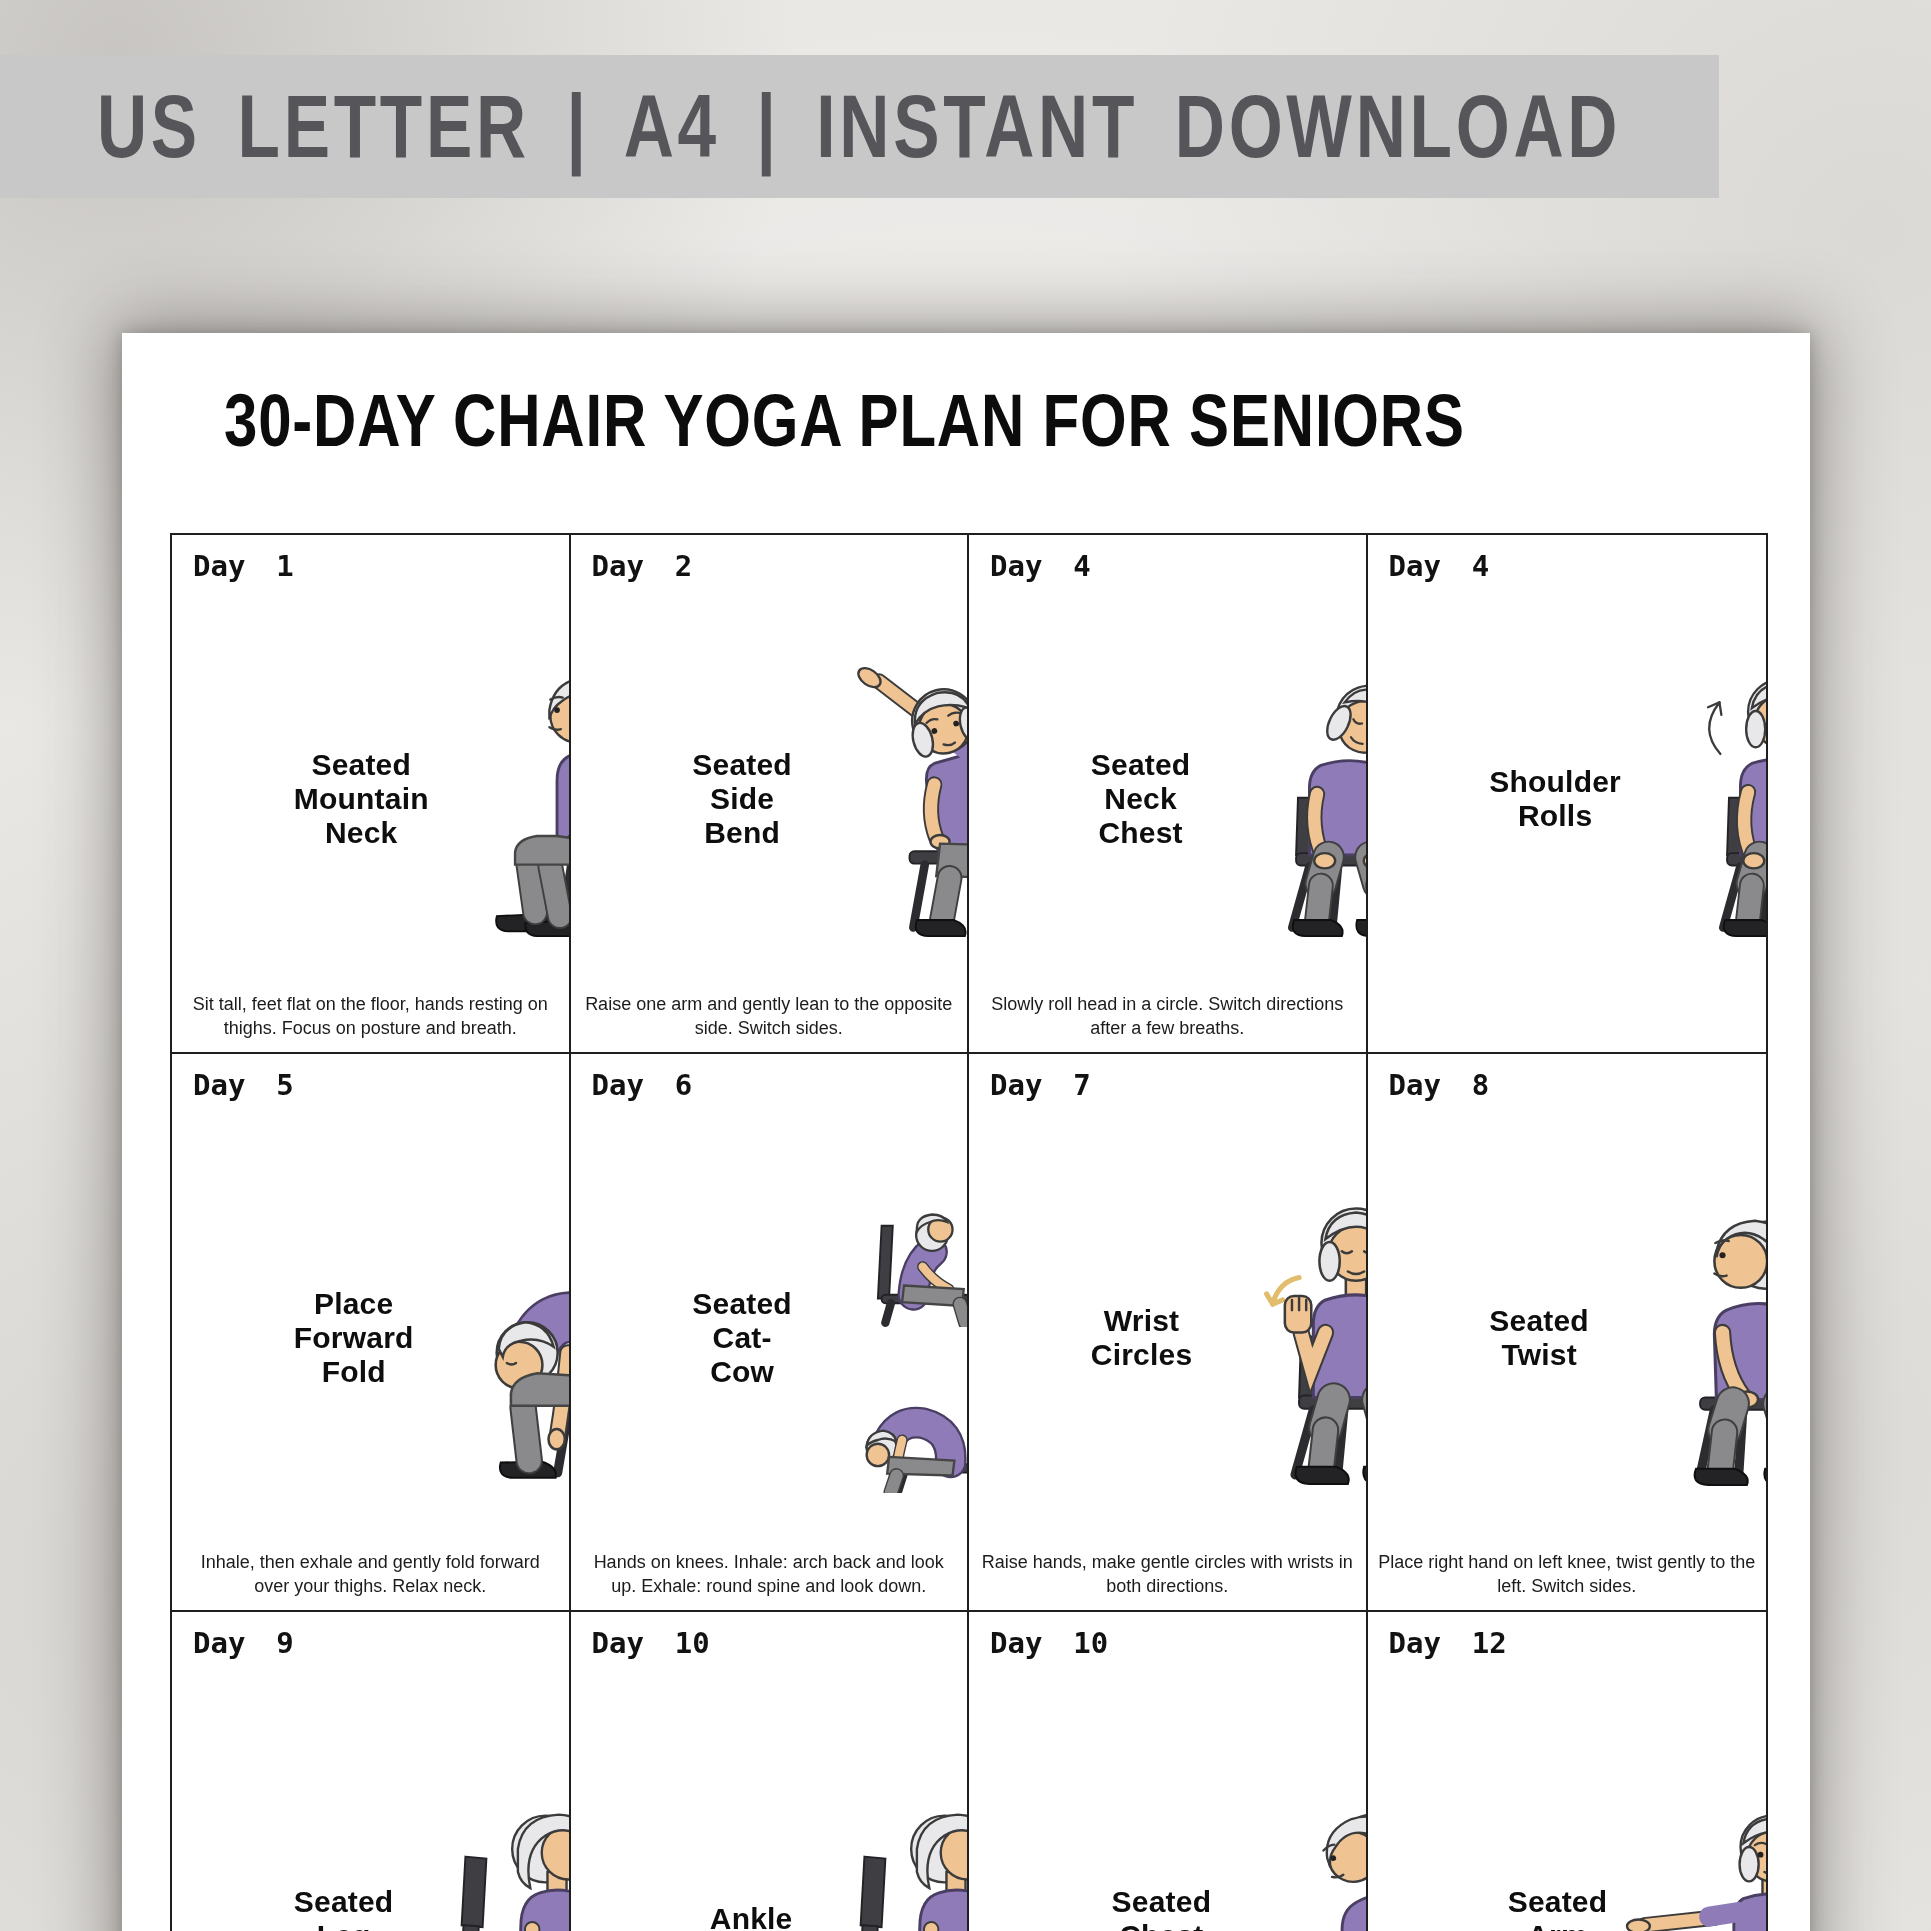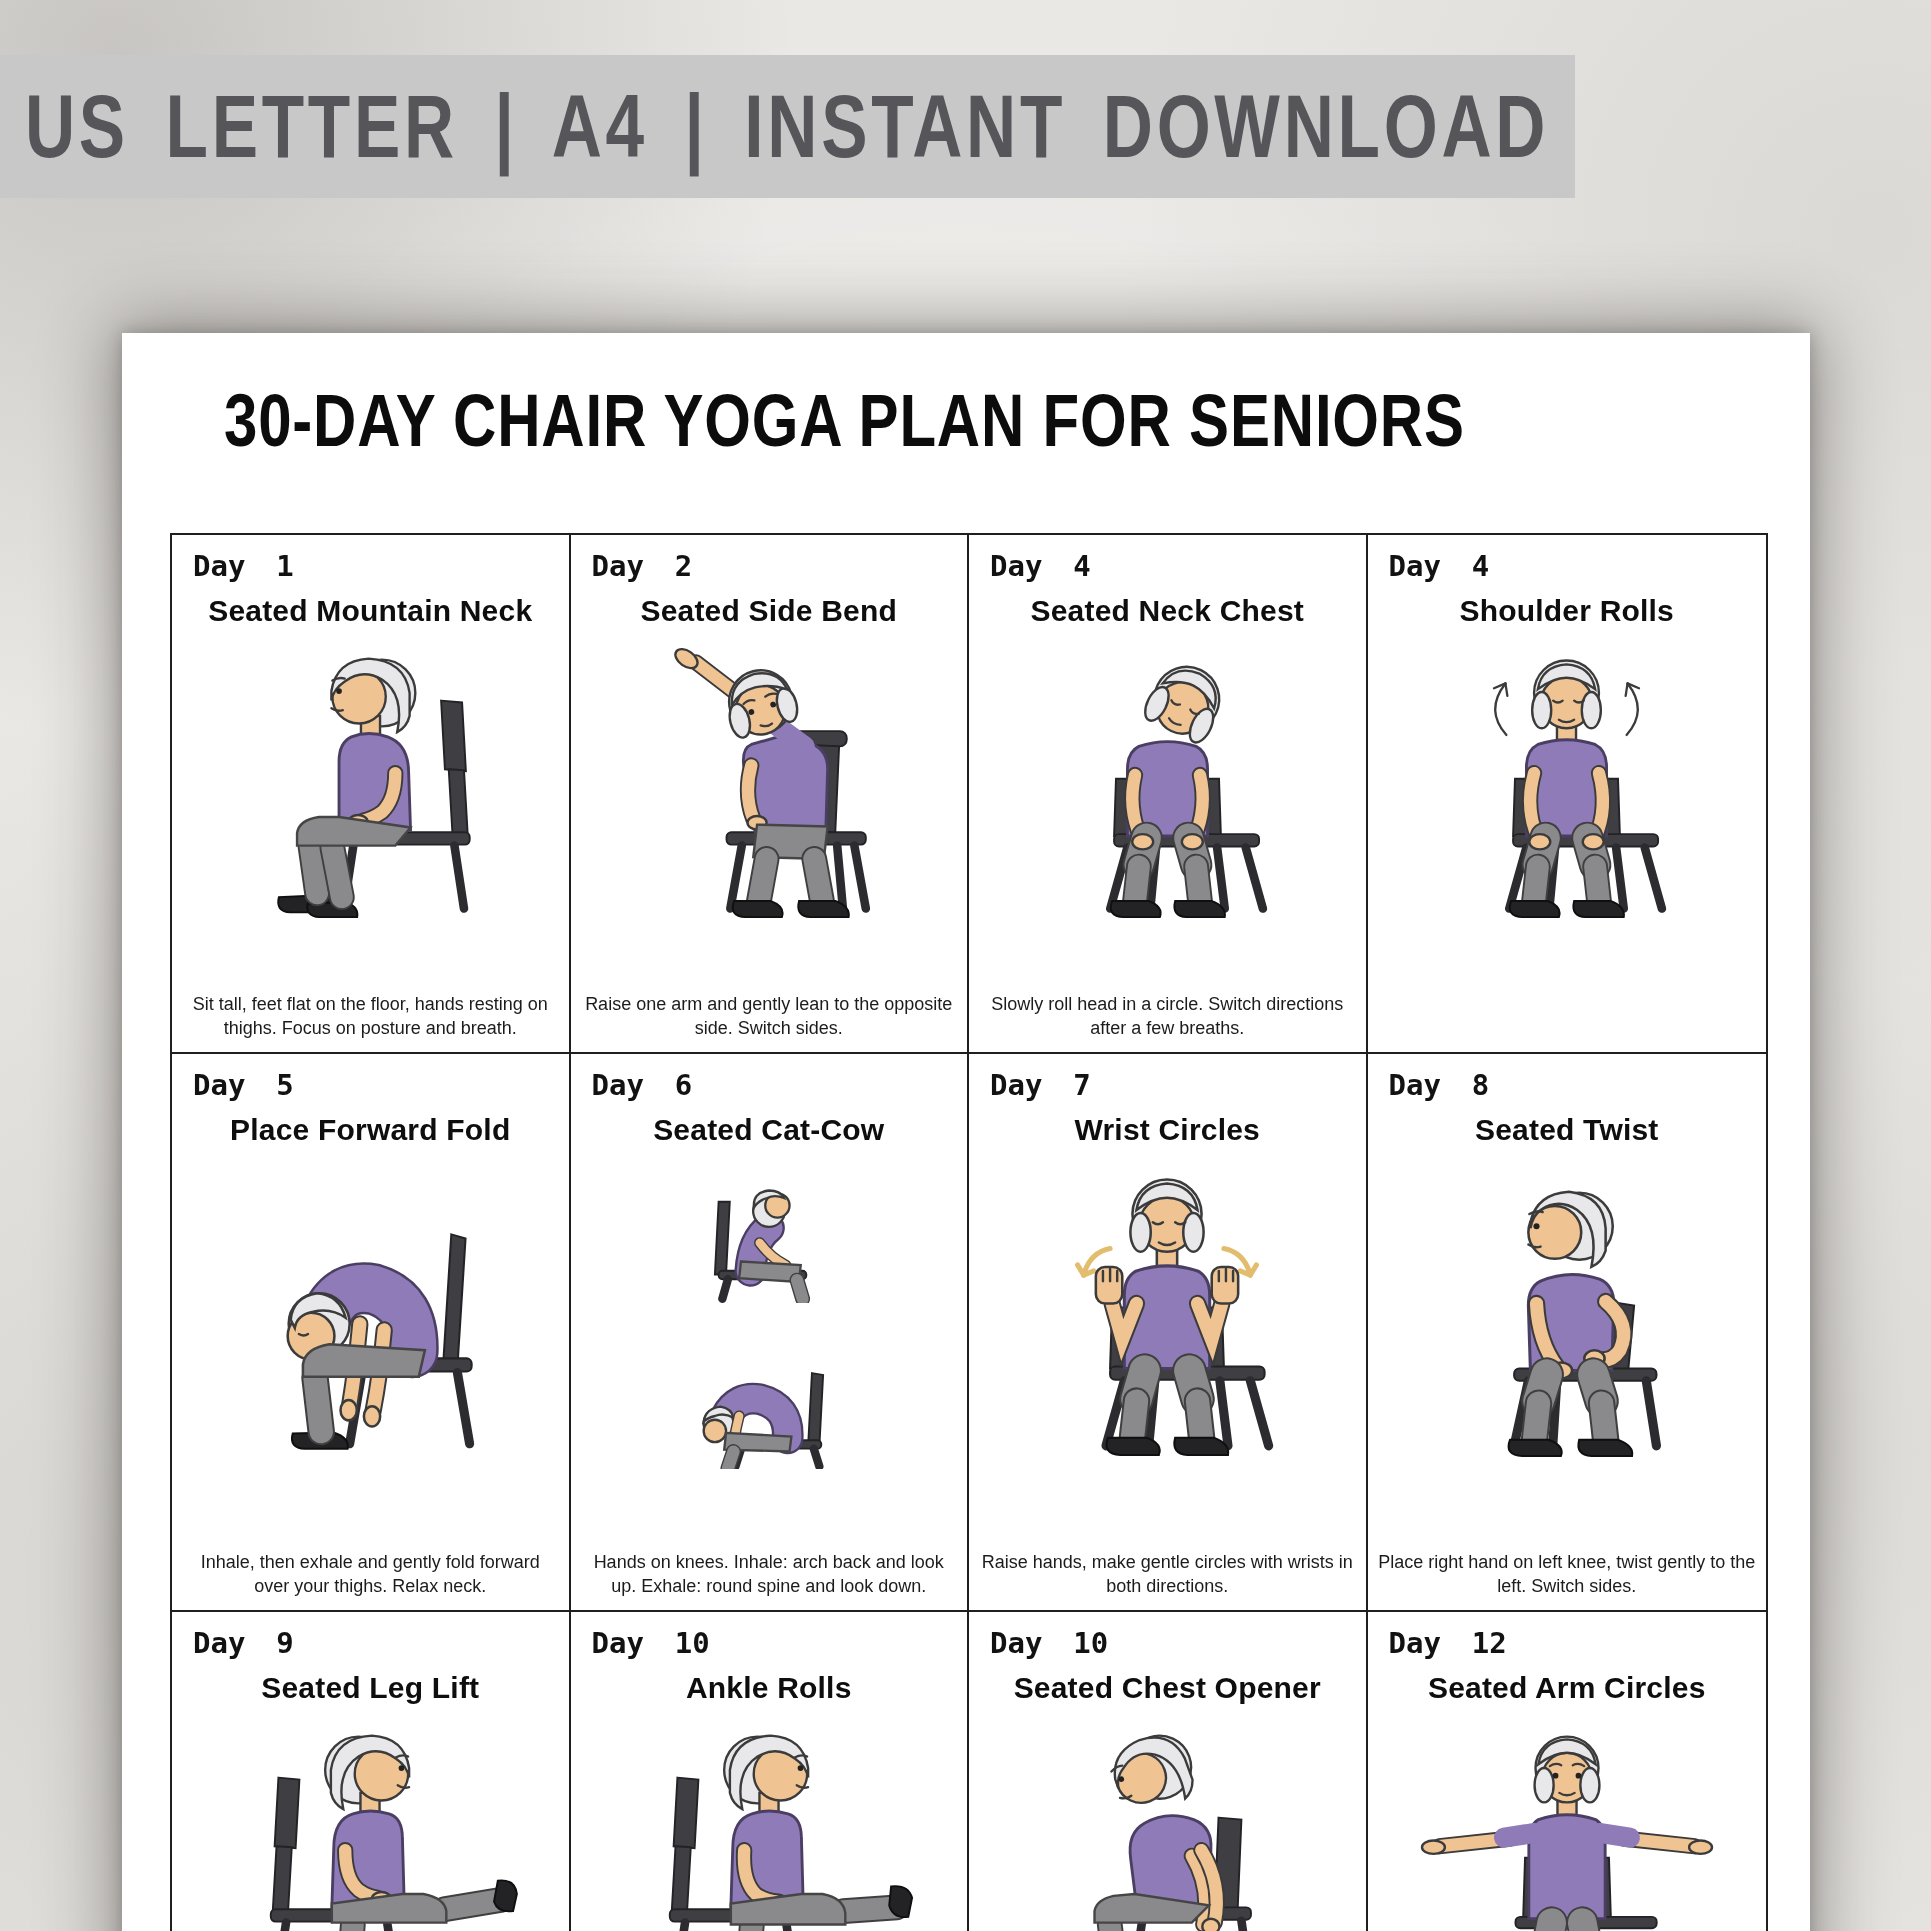--- a/index.html
+++ b/index.html
@@ -9,21 +9,21 @@
     background-color:#eae8e5;
     background-image:
       radial-gradient(circle at 6% 3%, rgba(110,106,102,.28), transparent 26%),
       radial-gradient(circle at 97% 12%, rgba(140,136,130,.16), transparent 30%),
       radial-gradient(circle at 50% 45%, rgba(255,255,255,.40), transparent 62%),
       radial-gradient(circle at 10% 82%, rgba(128,124,118,.18), transparent 38%),
       radial-gradient(circle at 92% 75%, rgba(132,128,122,.14), transparent 34%);
   }
   
   .banner{
-    position:absolute;left:0;top:55px;width:1575px;height:143px;
+    position:absolute;left:0;top:55px;width:1719px;height:143px;
     background:#c8c8c8;display:flex;align-items:center;justify-content:center;
   }
   .banner-text{
     font-weight:bold;font-size:89px;color:#56565a;
     letter-spacing:4.8px;word-spacing:17.4px;white-space:nowrap;
     transform:scaleX(.78);transform-origin:center;
   }
   
   .page{
     position:absolute;left:122px;top:333px;width:1688px;height:1854px;
@@ -38,21 +38,21 @@
   
   .grid{
     position:absolute;left:48px;top:200px;width:1598px;
     display:grid;grid-template-columns:repeat(4,1fr);
     grid-template-rows:519px 558px 637px;
     border:2.9px solid #1f1f1f;box-sizing:border-box;background:#fff;
   }
   .card{
     position:relative;border-right:2.9px solid #1f1f1f;border-bottom:2.9px solid #1f1f1f;
     box-sizing:border-box;overflow:hidden;
-    display:flex;flex-direction:column;align-items:center;
+    display:flex;flex-direction:row;align-items:center;
   }
   .card:nth-child(4n){border-right:none;}
   .card.lastrow{border-bottom:none;}
   .day{
     align-self:flex-start;margin:13.5px 0 0 21px;
     font-family:"DejaVu Sans Mono","Liberation Mono",monospace;
     font-weight:bold;font-size:29px;color:#121212;word-spacing:13.5px;white-space:pre;
   }
   .ctitle{
     margin-top:11.6px;font-size:30px;font-weight:bold;color:#0e0e0e;

